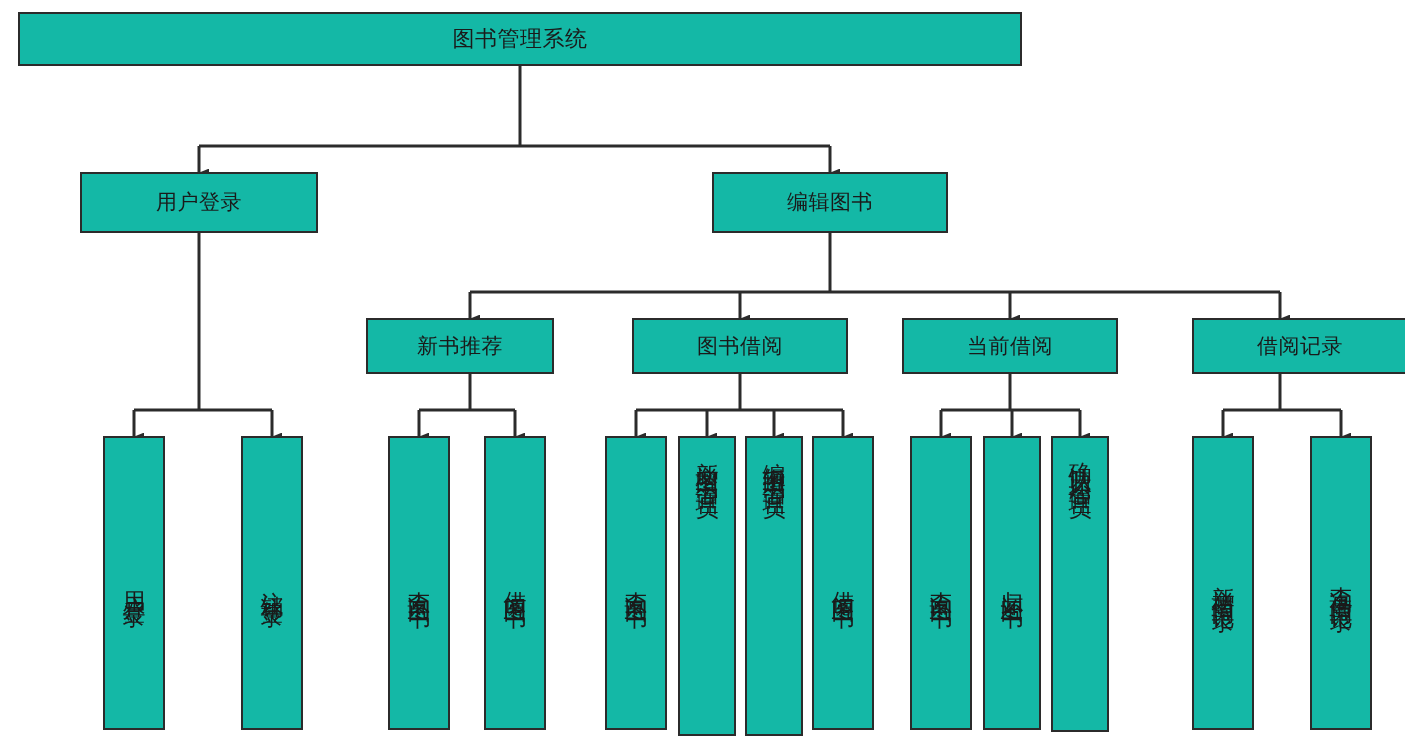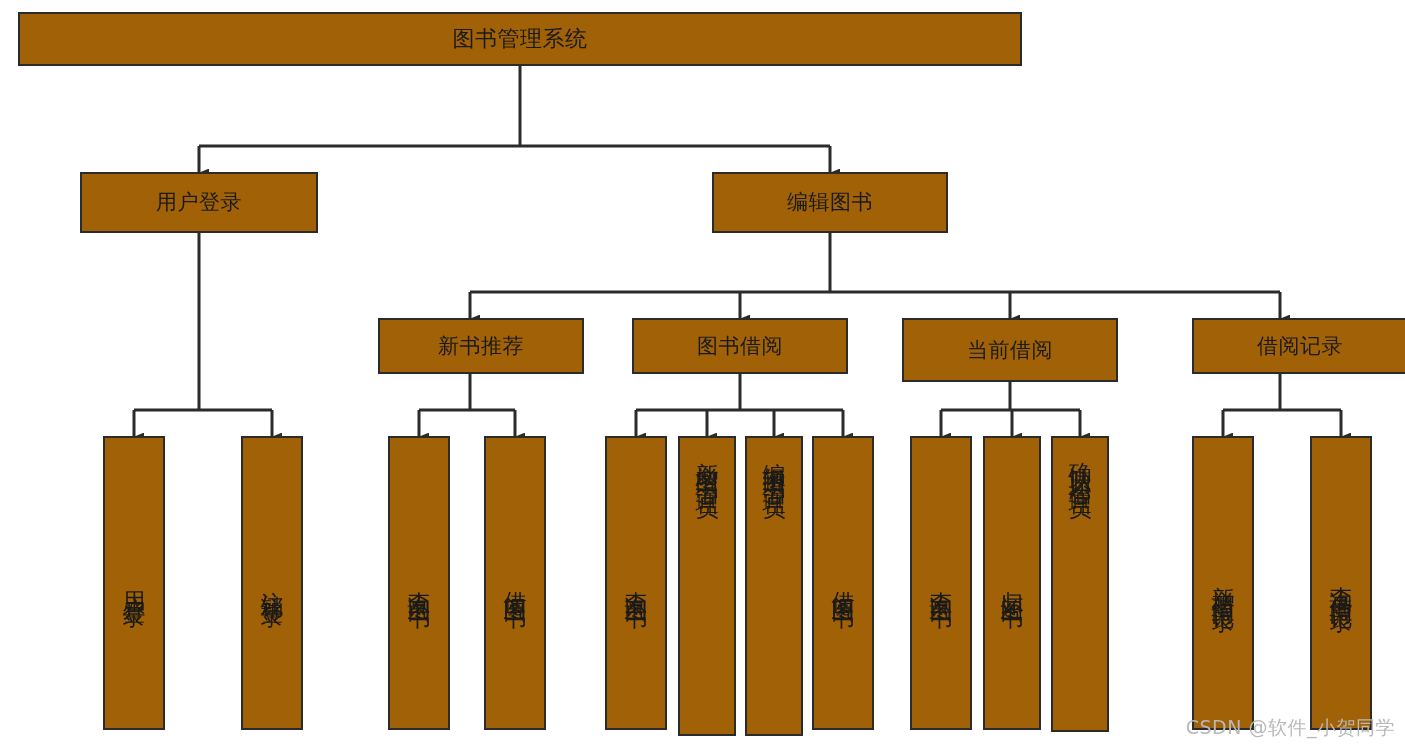--- a/index.html
+++ b/index.html
@@ -21,21 +21,21 @@
     position: absolute;
     left: 0;
     top: 0;
     width: 1405px;
     height: 747px;
     pointer-events: none;
   }
   .node {
     position: absolute;
     box-sizing: border-box;
-    background: #a16207;
+    background: #14b8a6;
     border: 2.5px solid #2b2b2b;
     display: flex;
     align-items: center;
     justify-content: center;
     z-index: 2;
   }
   .node .label {
     color: #1a1a1a;
     font-size: 21px;
     line-height: 1.15;
@@ -122,27 +122,27 @@
   <div id="nodes">
       <div class="node root" style="left: 18px; top: 12px; width: 1004px; height: 54px;">
         <span class="label">图书管理系统</span>
       </div>
       <div class="node level1" style="left: 80px; top: 172px; width: 238px; height: 61px;">
         <span class="label">用户登录</span>
       </div>
       <div class="node level1" style="left: 712px; top: 172px; width: 236px; height: 61px;">
         <span class="label">编辑图书</span>
       </div>
-      <div class="node level2" style="left: 378px; top: 318px; width: 206px; height: 56px;">
+      <div class="node level2" style="left: 366px; top: 318px; width: 188px; height: 56px;">
         <span class="label">新书推荐</span>
       </div>
       <div class="node level2" style="left: 632px; top: 318px; width: 216px; height: 56px;">
         <span class="label">图书借阅</span>
       </div>
-      <div class="node level2" style="left: 902px; top: 318px; width: 216px; height: 64px;">
+      <div class="node level2" style="left: 902px; top: 318px; width: 216px; height: 56px;">
         <span class="label">当前借阅</span>
       </div>
       <div class="node level2" style="left: 1172px; top: 318px; width: 216px; height: 56px; margin-left: 20px;">
         <span class="label">借阅记录</span>
       </div>
       <div class="node leaf centered" style="left: 103px; top: 436px; width: 62px; height: 294px;">
         <span class="label">用户登录</span>
       </div>
       <div class="node leaf centered" style="left: 241px; top: 436px; width: 62px; height: 294px;">
         <span class="label">注销登录</span>
@@ -175,14 +175,13 @@
         <span class="label">确认归还（管理员）</span>
       </div>
       <div class="node leaf centered" style="left: 1192px; top: 436px; width: 62px; height: 294px;">
         <span class="label">新增借阅记录</span>
       </div>
       <div class="node leaf centered" style="left: 1310px; top: 436px; width: 62px; height: 294px;">
         <span class="label">查询借阅记录</span>
       </div>
     </div>
 
-  <div id="watermark">CSDN @软件_小贺同学</div>
 </div>
 
 </body></html>

